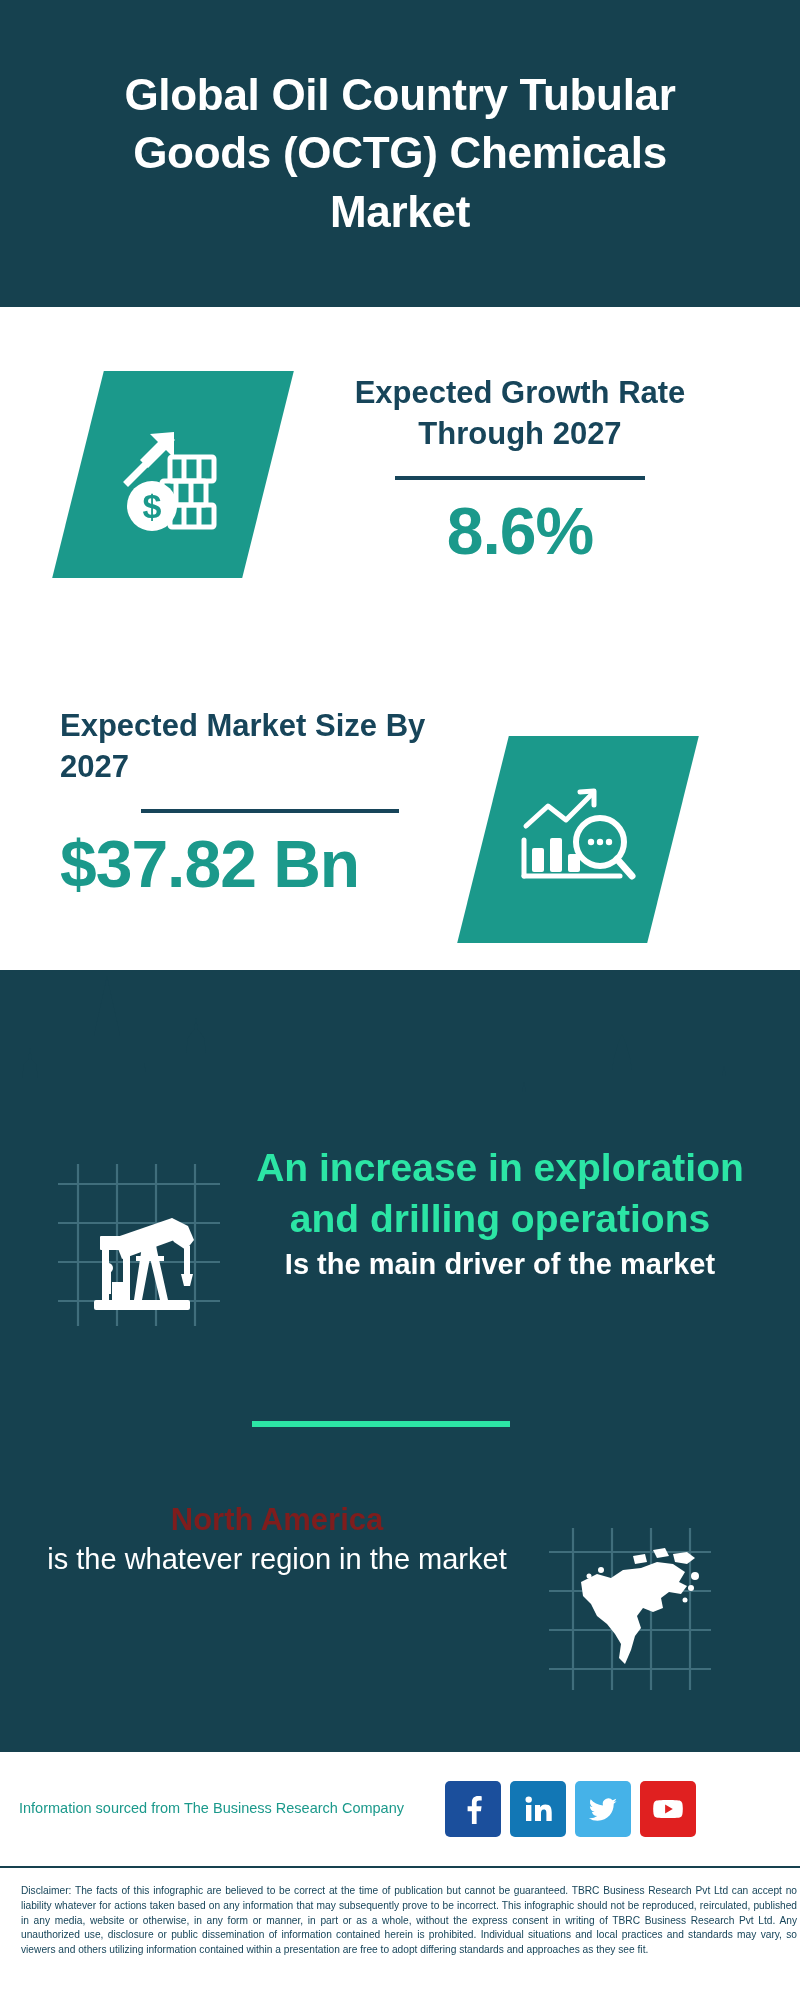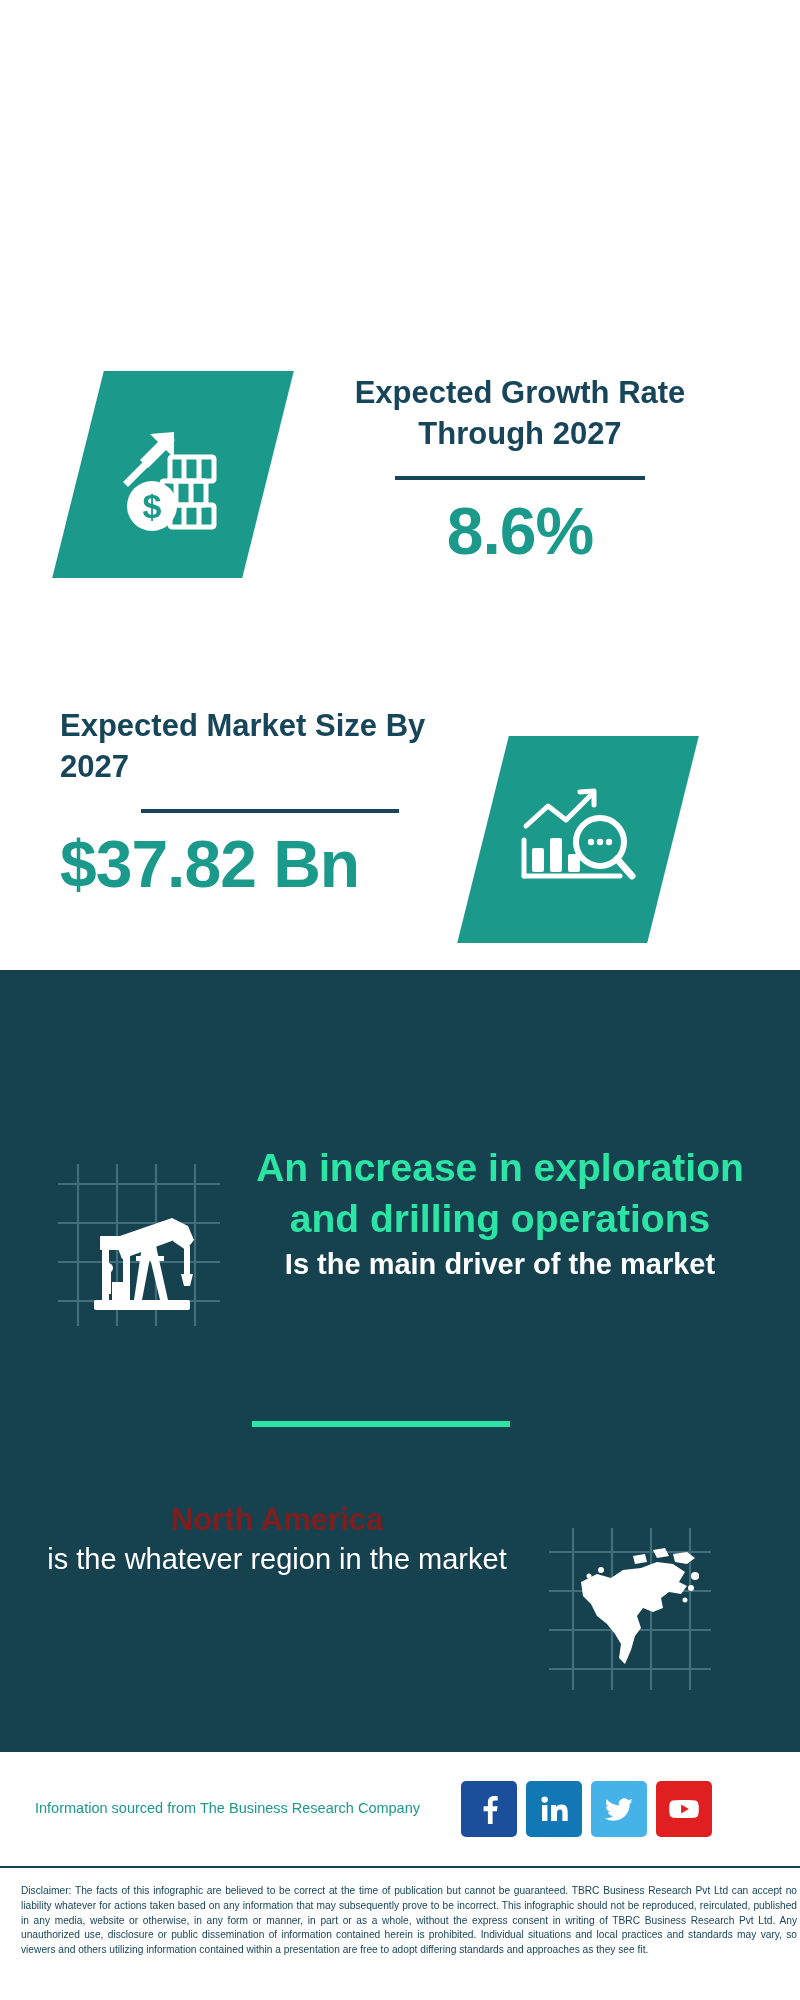--- a/index.html
+++ b/index.html
@@ -170,21 +170,21 @@
     top: 1750px; left: 0;
     width: 800px;
     height: 118px;
     background: #ffffff;
     border-top: 2px solid #16414f;
     border-bottom: 2px solid #16414f;
     display: flex;
     align-items: center;
   }
   .footer-src {
-    margin-left: 35px;
+    margin-left: 19px;
     width: 420px;
     color: #1b998b;
     font-size: 14.5px;
     line-height: 1.65;
   }
   .footer-socials {
     display: flex;
     gap: 9px;
     margin-left: 6px;
   }
@@ -211,20 +211,23 @@
     line-height: 1.45;
     text-align: justify;
     margin-left: 9px;
   }
 </style>
 </head>
 <body>
 
 <div class="page">
 
+  <div class="header">
+    <h1 class="header-title">Global Oil Country Tubular Goods (OCTG) Chemicals Market</h1>
+  </div>
 
   <div class="light-zone"></div>
 
   <div class="para-tile tile-growth">
     <div class="para-inner">
       <svg width="130" height="130" viewBox="0 0 130 130" aria-hidden="true">
         <g fill="none" stroke="#ffffff" stroke-width="7" stroke-linecap="square">
           <line x1="20" y1="72" x2="62" y2="30"></line>
         </g>
         <polygon points="66,22 66,48 58,40 40,58 32,50 50,32 42,24" fill="#ffffff"></polygon>

